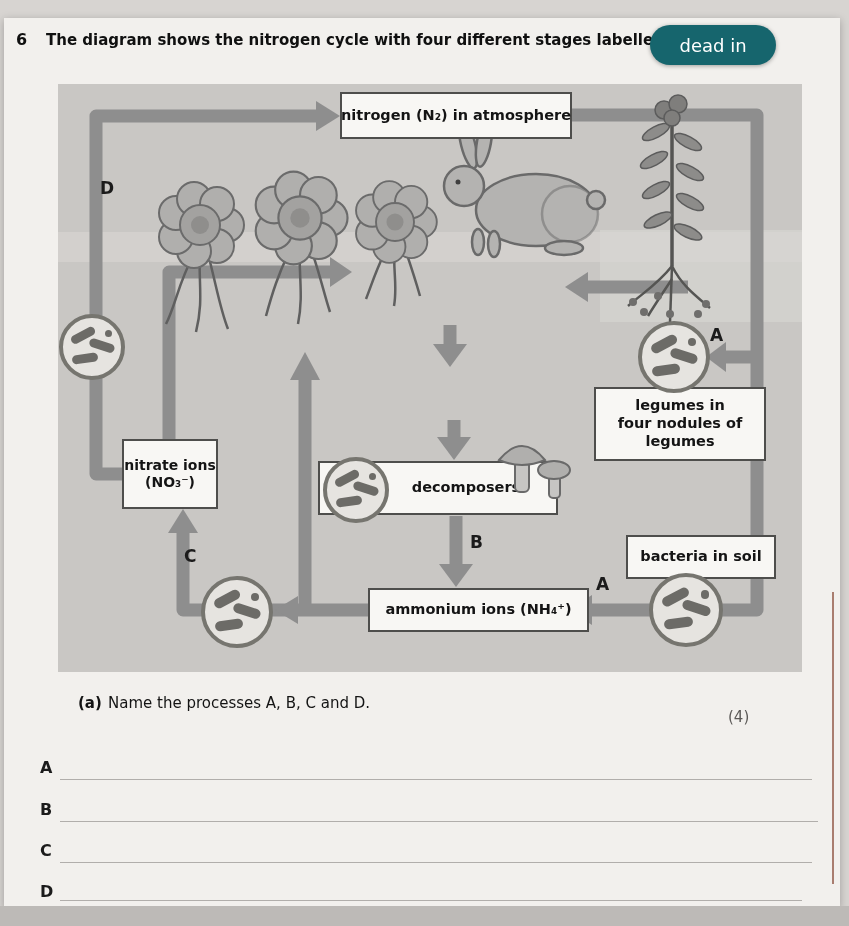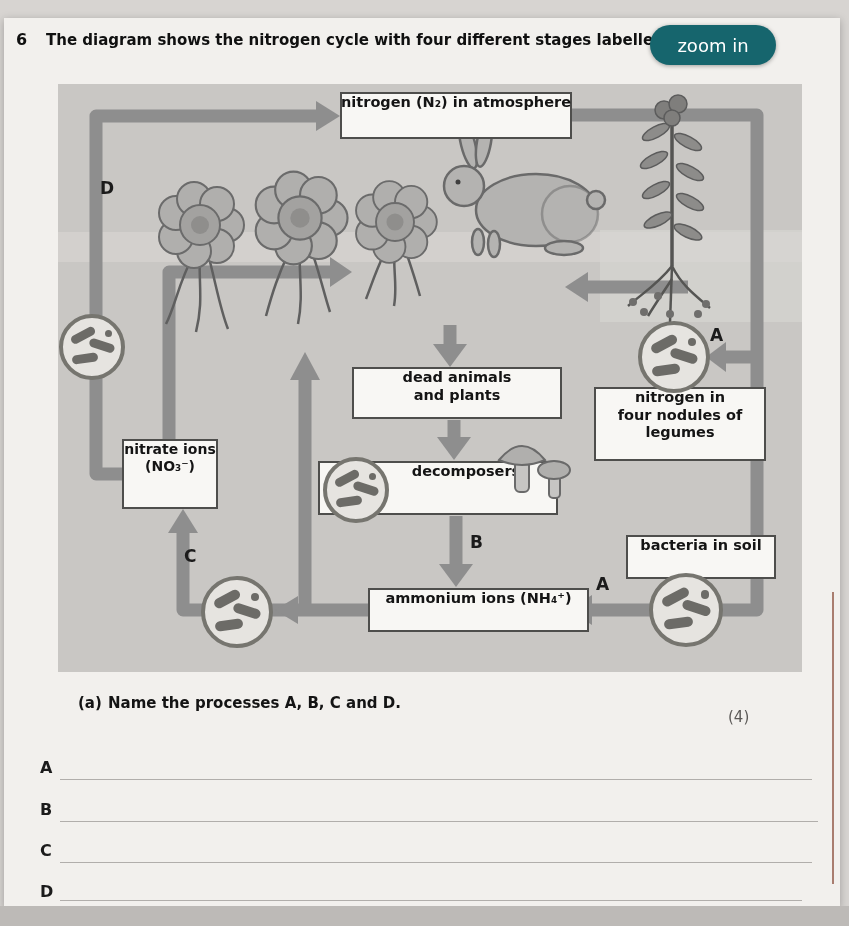--- a/index.html
+++ b/index.html
@@ -14,53 +14,53 @@
 
   .qnum{position:absolute;left:16px;top:30px;font-size:16px;font-weight:bold;color:#101010;z-index:10;}
   .qtext{position:absolute;left:46px;top:31px;font-size:15px;font-weight:bold;color:#101010;z-index:9;white-space:nowrap;}
   .zoombtn{position:absolute;left:650px;top:25px;width:126px;height:40px;border-radius:21px;background:#16656d;color:#ffffff;
     font-size:18px;border:none;z-index:11;font-family:inherit;box-shadow:0 1px 4px rgba(0,0,0,.35);cursor:pointer;}
 
   .diagram{position:absolute;left:58px;top:84px;width:744px;height:588px;background:#c9c7c4;z-index:2;}
   .diagram svg.base{position:absolute;left:0;top:0;z-index:1;}
 
   .dbox{position:absolute;box-sizing:border-box;background:#f8f7f4;border:2px solid #4e4e4c;
-    display:flex;flex-direction:column;align-items:center;text-align:center;
+    display:flex;flex-direction:column;align-items:center;justify-content:center;text-align:center;
     font-weight:bold;font-size:14.5px;line-height:1.22;color:#141414;z-index:5;}
   .dbox span{white-space:nowrap;display:block;}
 
   .slabel{position:absolute;font-weight:bold;font-size:17px;color:#1b1b1b;z-index:8;}
 
   .bact{position:absolute;border:4px solid #76756f;background:#e6e4e0;border-radius:50%;box-sizing:border-box;z-index:6;}
   .bact i{position:absolute;background:#6c6b67;border-radius:6px;display:block;}
   .bact .p1{left:12%;top:22%;width:44%;height:15%;transform:rotate(-28deg);}
   .bact .p2{left:44%;top:40%;width:44%;height:15%;transform:rotate(18deg);}
   .bact .p3{left:16%;top:62%;width:44%;height:15%;transform:rotate(-8deg);}
   .bact .dot{right:15%;top:20%;width:13%;height:13%;border-radius:50%;}
 
   .mush{position:absolute;left:439px;top:346px;width:80px;height:88px;z-index:7;}
 
   .parta-label{position:absolute;left:78px;top:694px;font-size:15px;font-weight:bold;color:#141414;z-index:9;}
-  .parta-prompt{position:absolute;left:108px;top:694px;font-size:15px;font-weight:bold;color:#141414;z-index:9;}
+  .parta-prompt{position:absolute;left:108px;top:694px;font-size:15px;font-weight:normal;color:#141414;z-index:9;}
   .marks{position:absolute;left:728px;top:708px;font-size:15px;color:#5c5a58;z-index:9;}
 
   .ansletter{position:absolute;left:40px;font-size:16px;font-weight:bold;color:#1b1b1b;z-index:9;}
   .ansline{position:absolute;left:60px;height:0;border-top:1px solid #b1aeab;z-index:9;}
 </style>
 </head>
 <body>
 
 <div id="screen">
   <div class="paper"></div>
   <div class="bottom-band"></div>
   <div class="page-edge-line"></div>
 
   <div class="qnum">6</div>
   <div class="qtext">The diagram shows the nitrogen cycle with four different stages labelled A, B, C</div>
-  <button class="zoombtn">zoom in</button>
+  <button class="zoombtn">dead in</button>
 
   <div class="diagram">
 
     <svg class="base" width="744" height="588" viewBox="0 0 744 588">
 
       <rect x="0" y="148" width="744" height="30" fill="#d5d3d0" opacity="0.75"></rect>
       <rect x="542" y="146" width="202" height="92" fill="#d9d7d4" opacity="0.6"></rect>
 
       <g stroke="#8e8e8e" stroke-width="13" fill="none" stroke-linejoin="round">
         <path d="M 64 390 H 38 V 32 H 258"></path>
@@ -168,40 +168,36 @@
             <circle cx="600" cy="212" r="4"></circle>
         </g>
       </g>
     </svg>
 
     <div class="dbox" style="left:282px;top:8px;width:232px;height:47px;">
       <span>nitrogen (N₂) in atmosphere</span>
     </div>
 
 
-    <div class="dbox" style="left:294px;top:283px;width:210px;height:52px;">
-      <span>dead animals</span>
-      <span>and plants</span>
-    </div>
 
     <div class="dbox" style="left:260px;top:377px;width:240px;height:54px;padding-left:56px;">
       <span>decomposers</span>
     </div>
 
     <div class="dbox" style="left:310px;top:504px;width:221px;height:44px;">
       <span>ammonium ions (NH₄⁺)</span>
     </div>
 
     <div class="dbox" style="left:64px;top:355px;width:96px;height:70px;font-size:14px;">
       <span>nitrate ions</span>
       <span>(NO₃⁻)</span>
     </div>
 
     <div class="dbox" style="left:536px;top:303px;width:172px;height:74px;">
-      <span>nitrogen in</span>
+      <span>legumes in</span>
       <span>four nodules of</span>
       <span>legumes</span>
     </div>
 
     <div class="dbox" style="left:568px;top:439px;width:150px;height:44px;margin-top:12px;">
       <span>bacteria in soil</span>
     </div>
 
     <div class="bact" style="left:1px;top:230px;width:66px;height:66px;">
       <i class="p1"></i>

